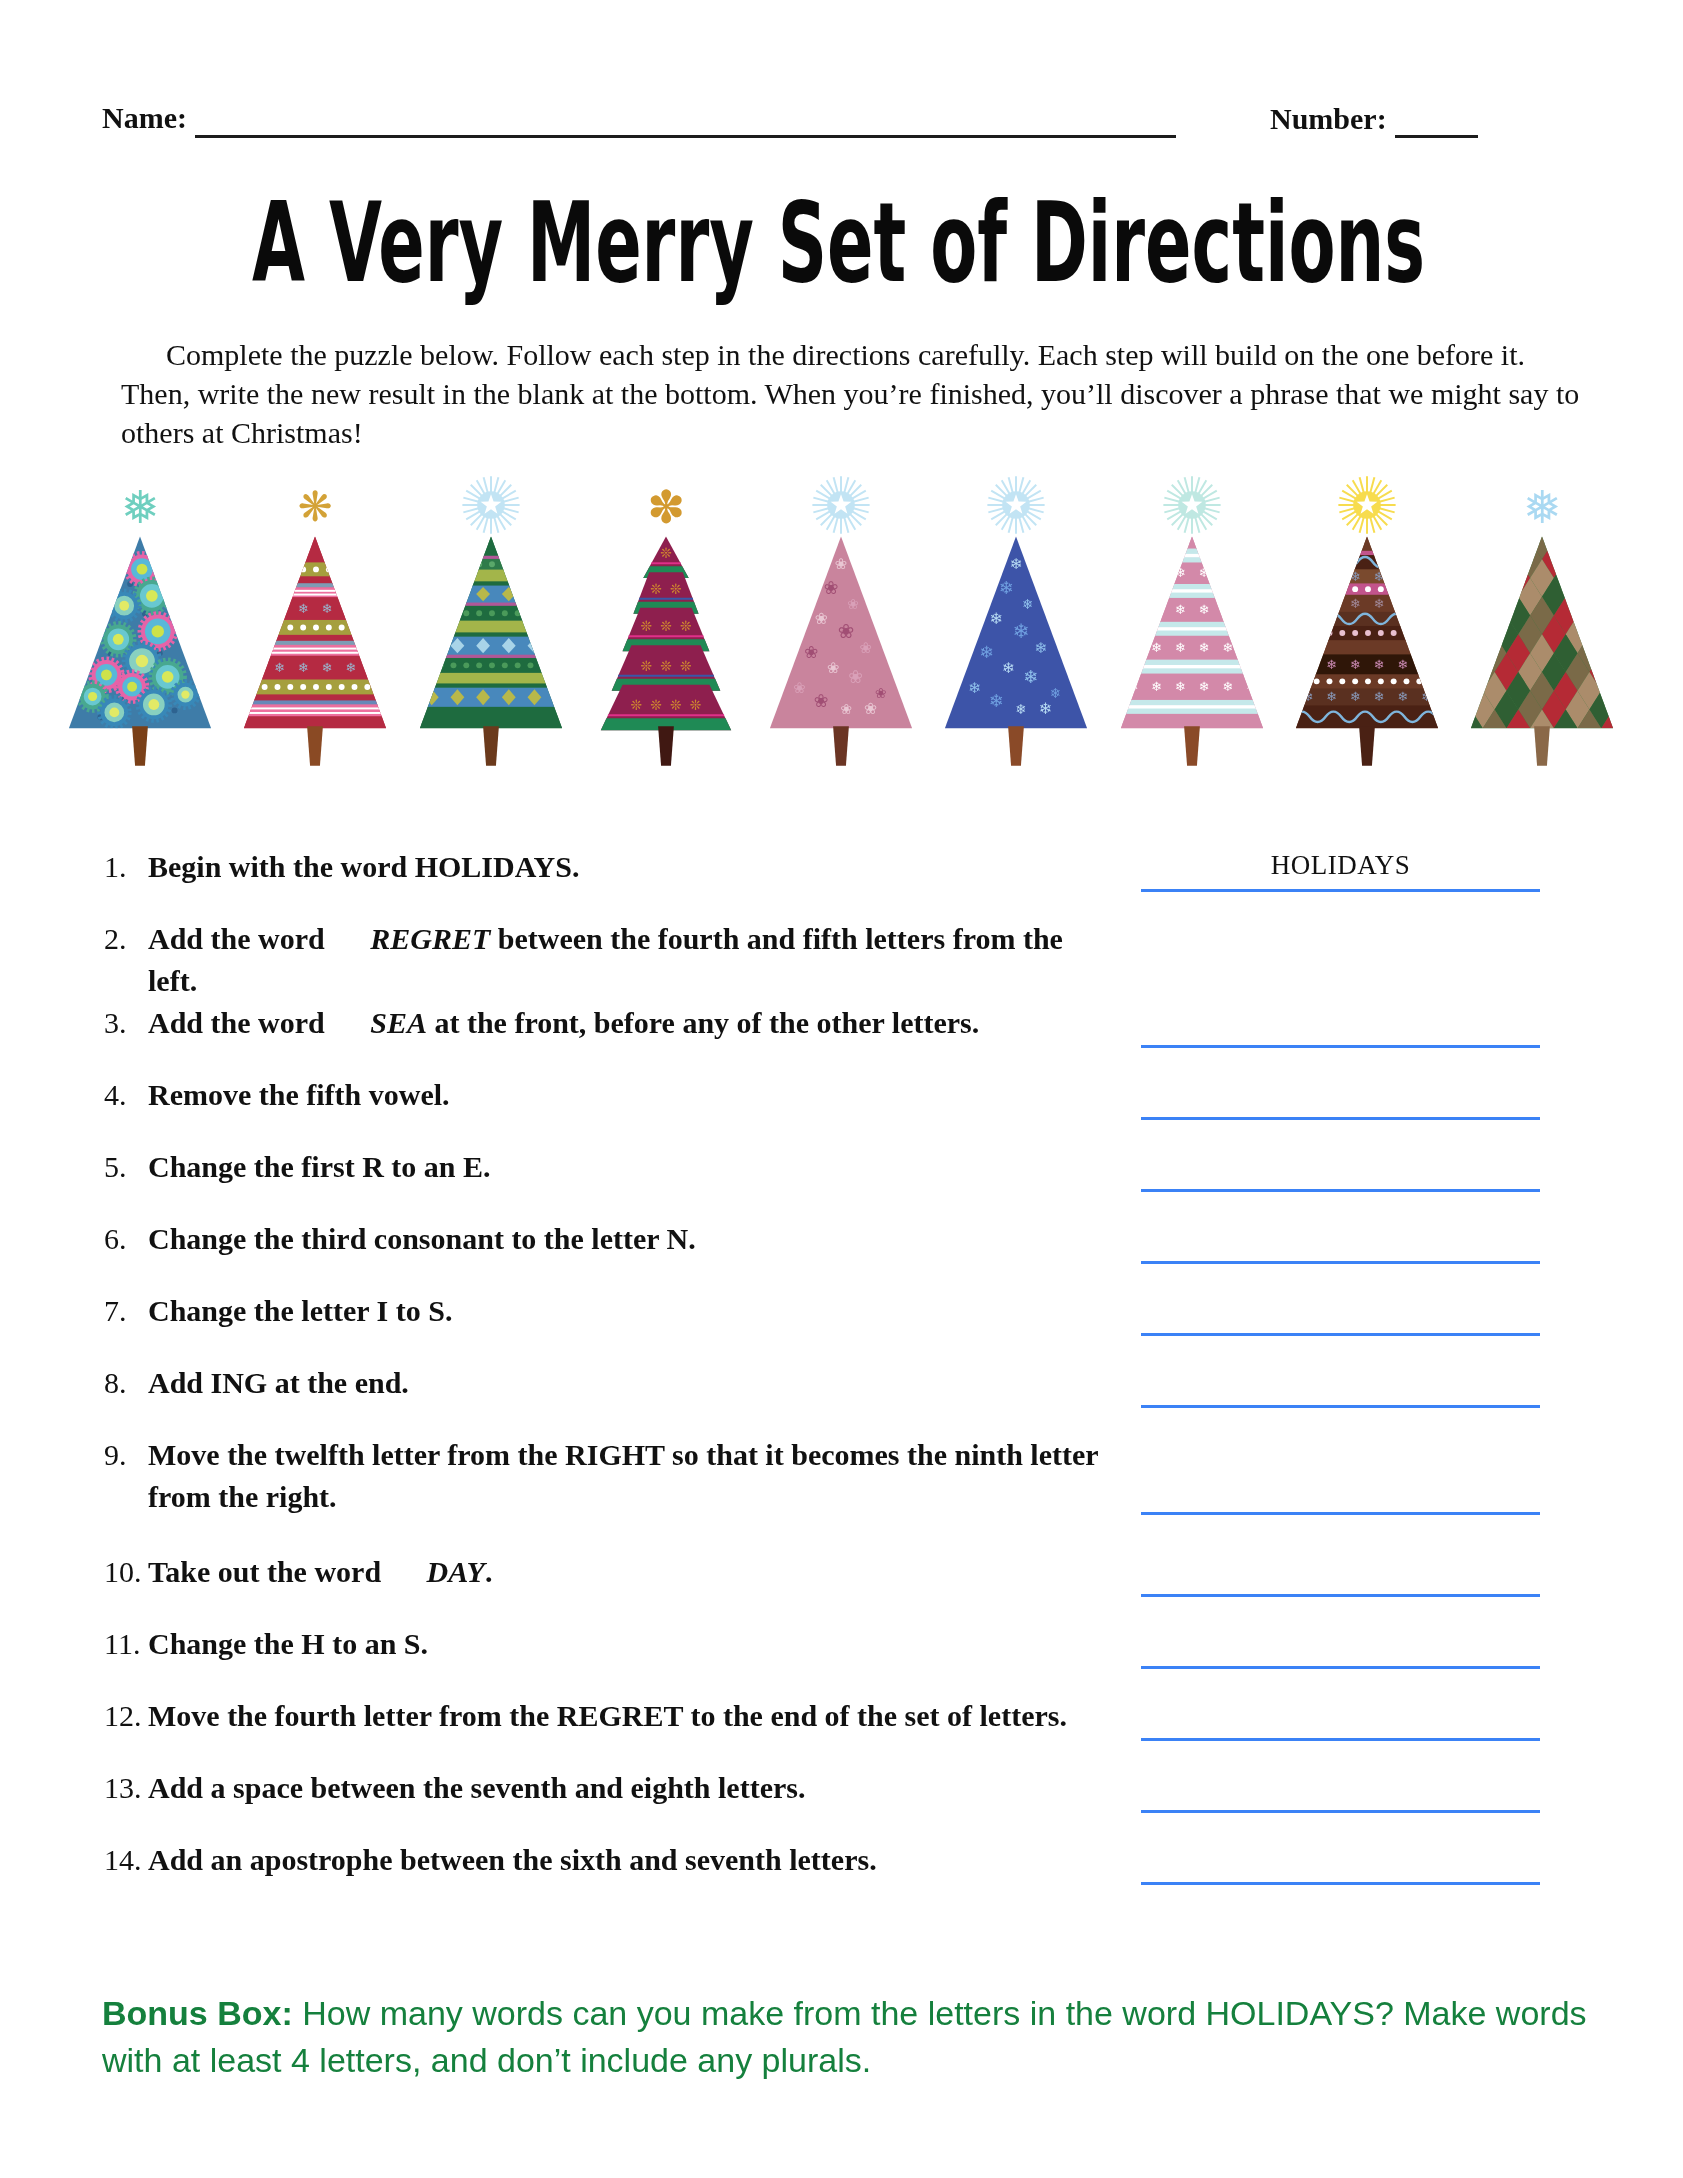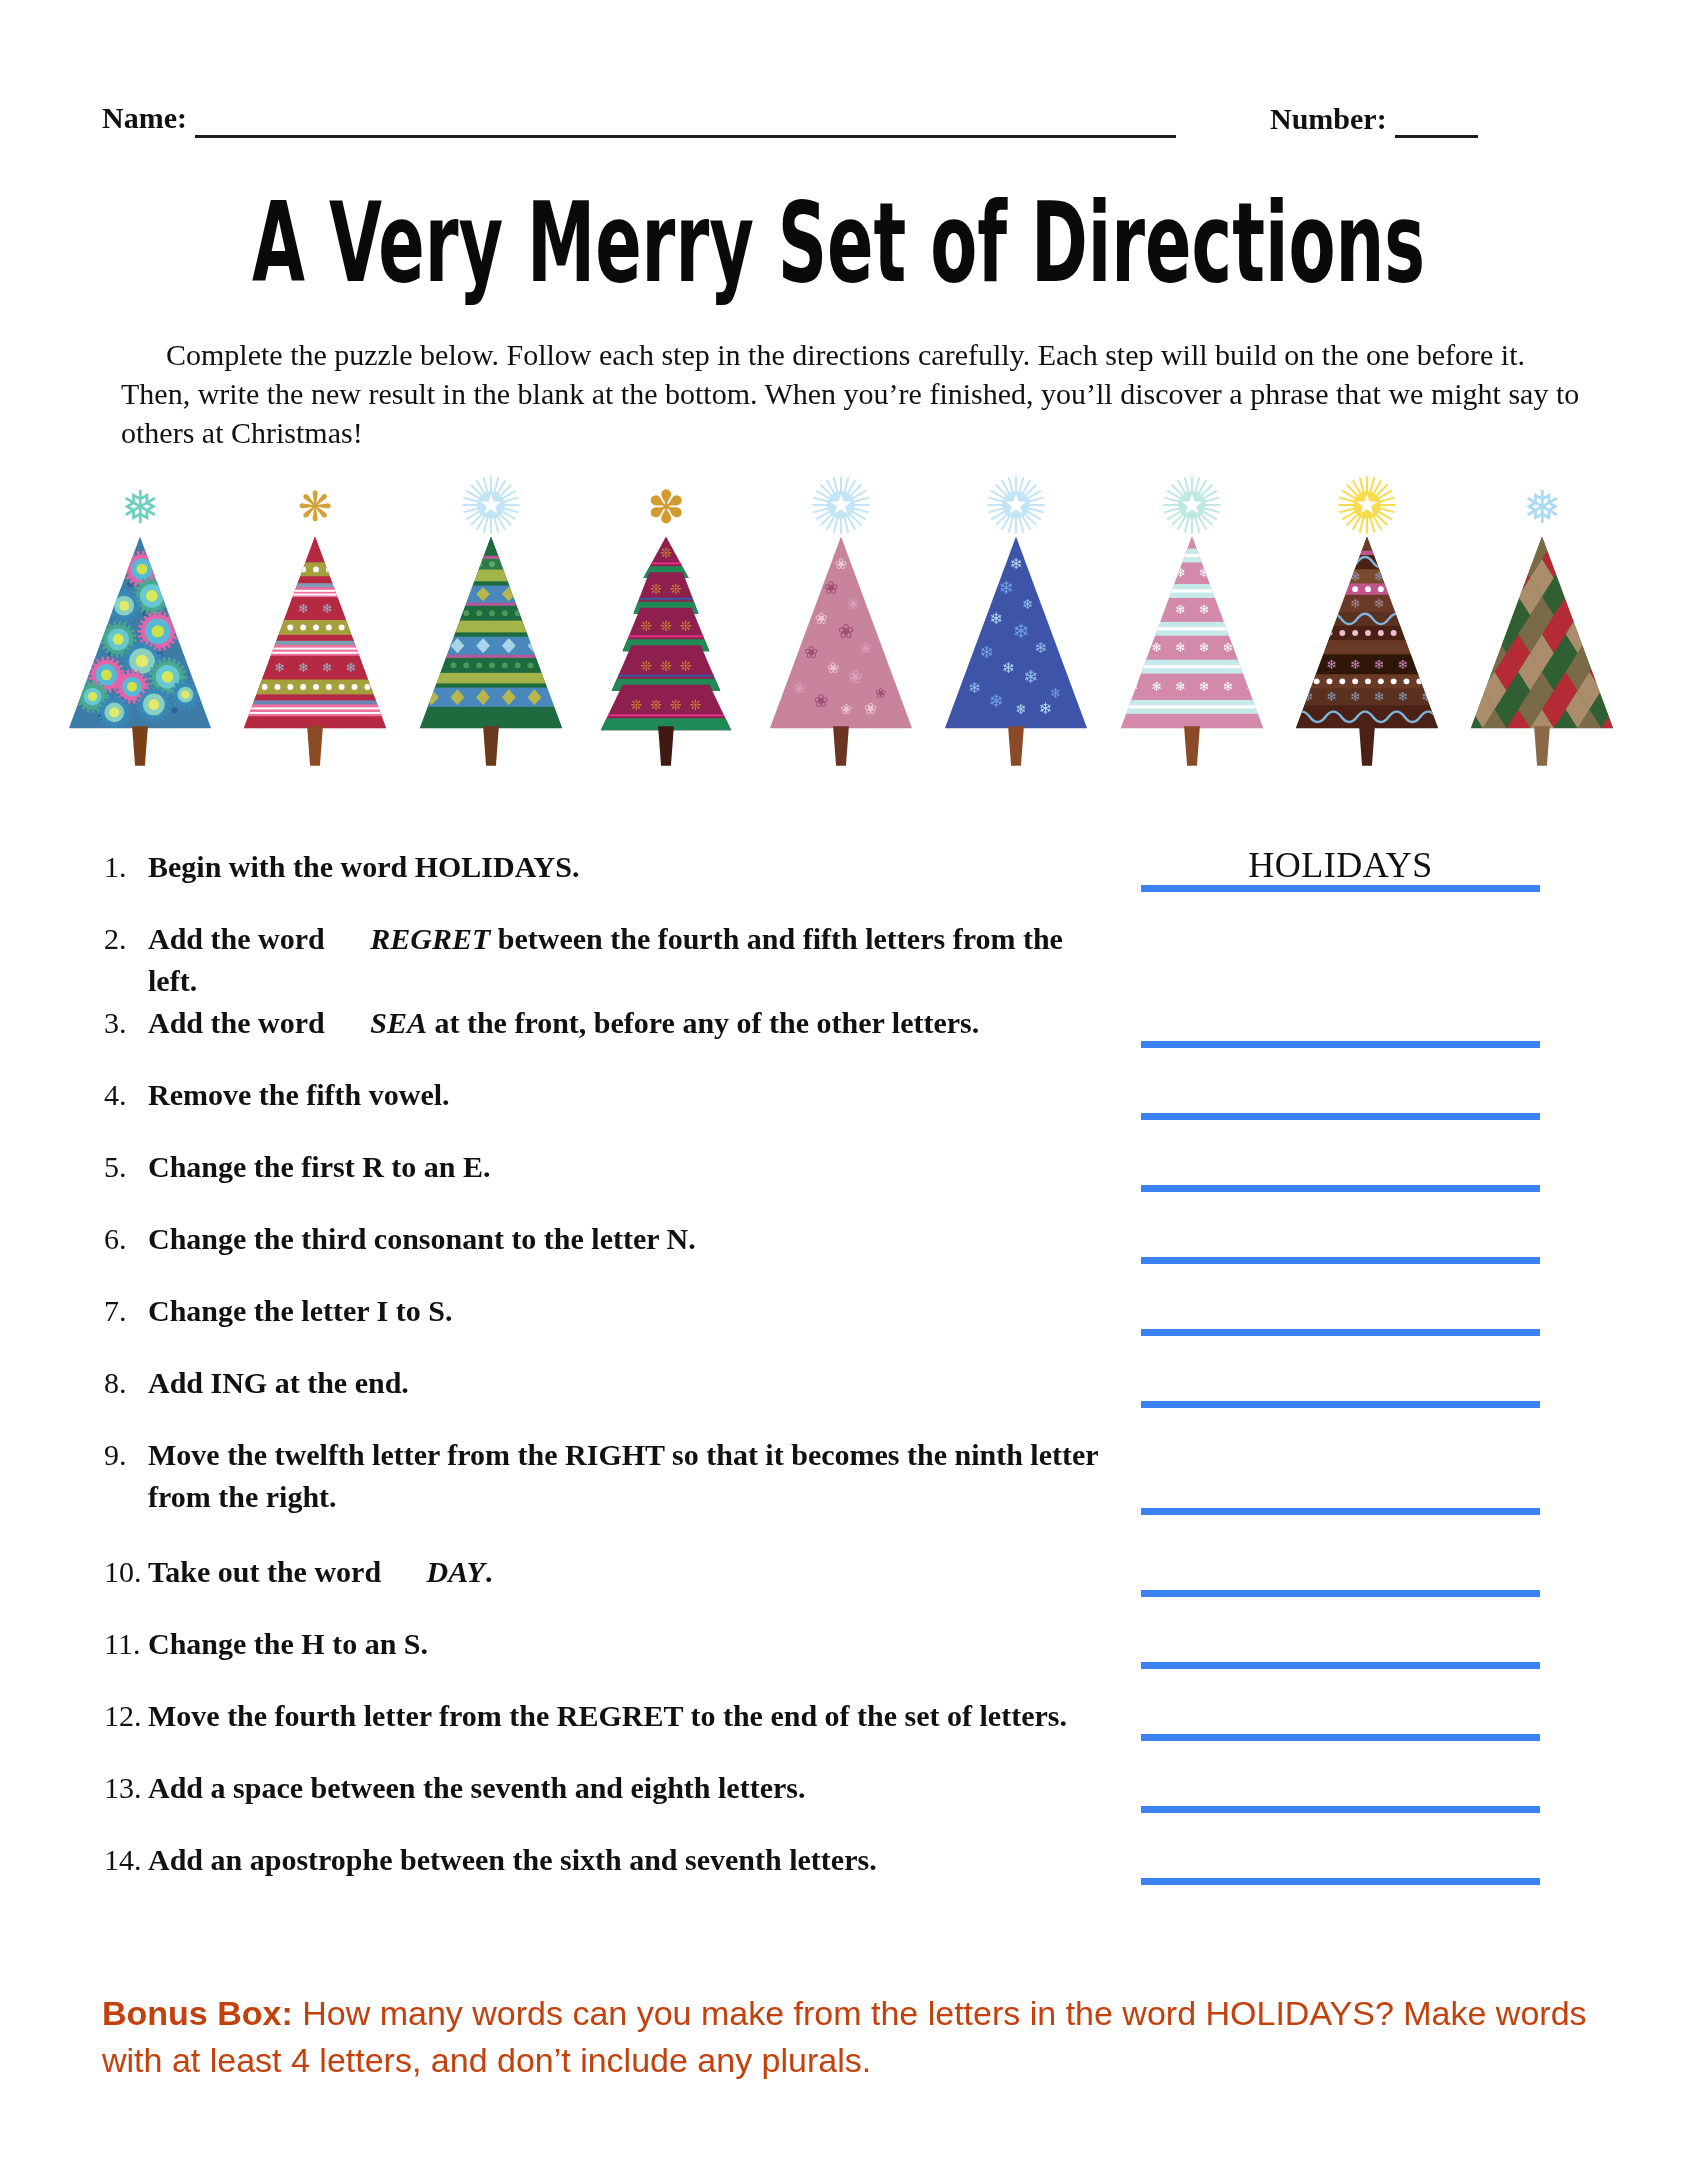--- a/index.html
+++ b/index.html
@@ -26,27 +26,27 @@
 
   
   .steps{position:absolute;left:104px;top:846px;width:1436px;}
   .step-row{position:relative;min-height:72px;}
   .step-row:nth-child(9){min-height:117px;}
   .step-left{display:flex;width:995px;font-size:30px;line-height:42px;}
   .step-num{flex:0 0 44px;}
   .step-text{flex:1;font-weight:bold;}
   .step-text .it{font-style:italic;margin-left:38px;}
   .answer{position:absolute;right:0;bottom:26px;width:399px;height:44px;
-          border-bottom:7px solid #3b82f6;display:flex;align-items:flex-end;justify-content:center;
-          font-size:36px;line-height:40px;letter-spacing:0.5px;}
+          border-bottom:3px solid #3b82f6;display:flex;align-items:flex-start;justify-content:center;
+          font-size:27px;line-height:40px;letter-spacing:0.5px;}
   .step-row:nth-child(9) .answer{bottom:36px;}
 
   
   .bonus{position:absolute;left:102px;top:1990px;width:1520px;
-         font-family:"Liberation Sans", sans-serif;font-size:34px;line-height:47px;color:#c2410c;}
+         font-family:"Liberation Sans", sans-serif;font-size:34px;line-height:47px;color:#15803d;}
   .bonus b{font-weight:bold;}
 </style>
 </head>
 <body>
 
 <div class="page">
 
   <div class="name-row">
     <span class="fill-label">Name:</span>
     <span class="fill-line"></span>

